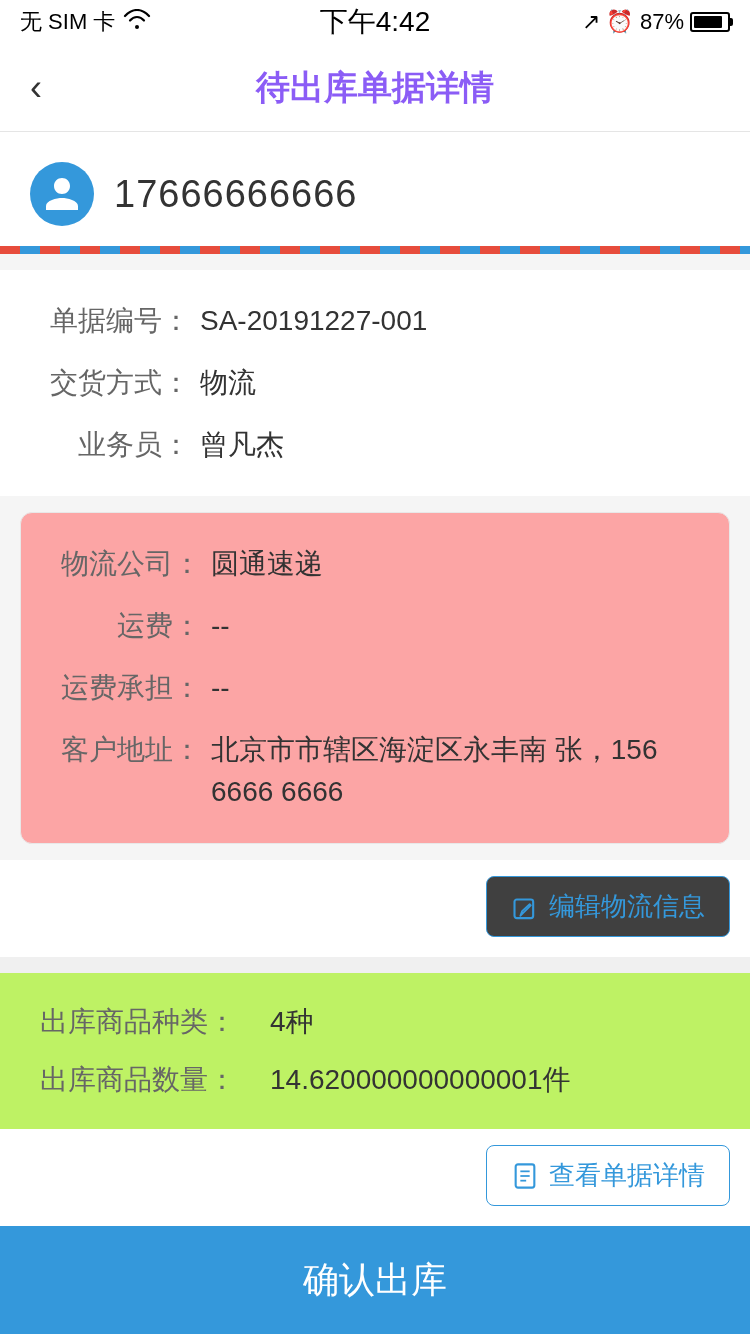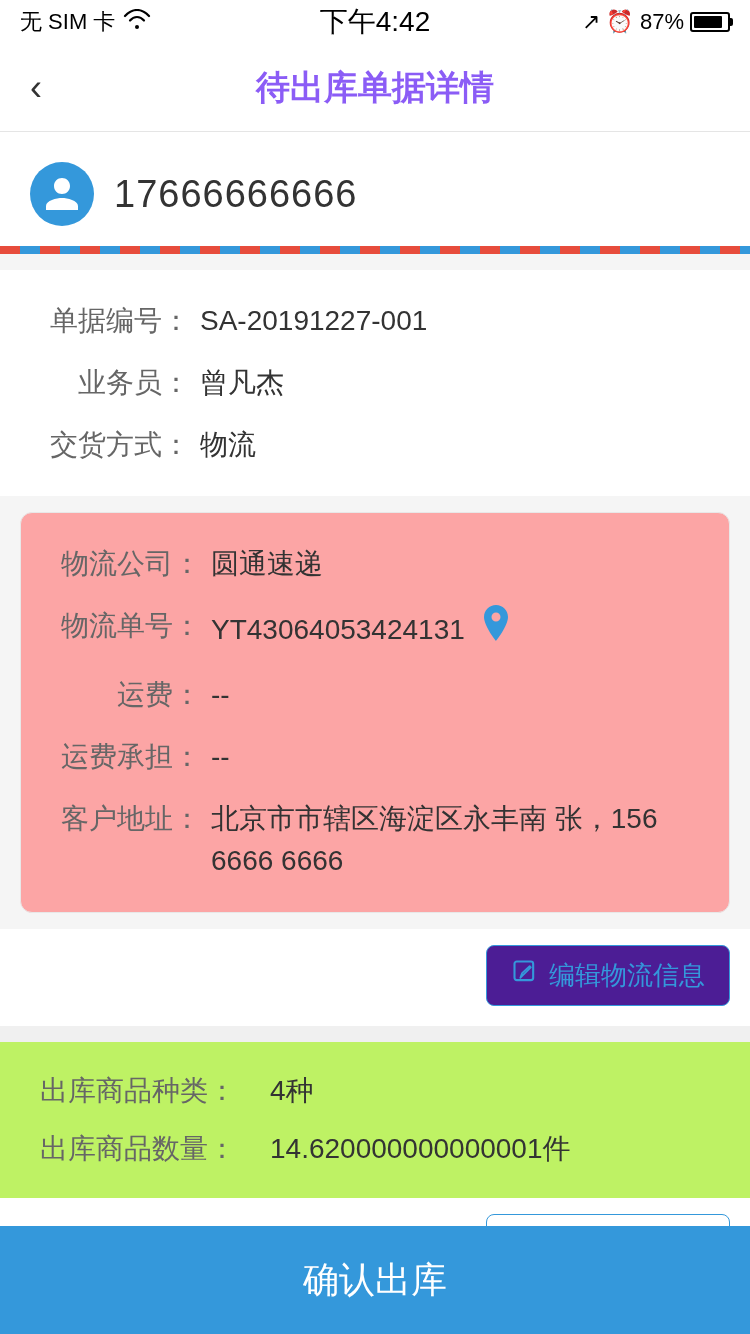--- a/index.html
+++ b/index.html
@@ -213,26 +213,26 @@
     
     .action-row {
       display: flex;
       justify-content: flex-end;
       padding: 16px 20px 20px 20px;
       background: #fff;
     }
     .edit-btn {
       border: 1.5px solid #3498db;
       color: #3498db;
-      background: #4c1d95;
+      background: #404040;
       border-radius: 8px;
       padding: 12px 24px;
       font-size: 26px;
       display: flex;
-      align-items: flex-start;
+      align-items: flex-end;
       gap: 10px;
       cursor: pointer;
     }
 
     
     .section-separator {
       height: 16px;
       background: #f0f0f0;
     }
 
@@ -349,44 +349,33 @@
 </div>
 
 <div class="dashed-separator"></div>
 
 <div class="info-section">
   <div class="info-row">
     <span class="info-label">单据编号：</span>
     <span class="info-value">SA-20191227-001</span>
   </div>
   <div class="info-row">
+    <span class="info-label">交货方式：</span>
+    <span class="info-value">物流</span>
+  </div>
+  <div class="info-row">
     <span class="info-label">业务员：</span>
     <span class="info-value">曾凡杰</span>
-  </div>
-  <div class="info-row">
-    <span class="info-label">交货方式：</span>
-    <span class="info-value">物流</span>
   </div>
 </div>
 
 <div class="logistics-card">
   <div class="logistics-row">
     <span class="logistics-label">物流公司：</span>
     <span class="logistics-value">圆通速递</span>
-  </div>
-  <div class="logistics-row">
-    <span class="logistics-label">物流单号：</span>
-    <span class="logistics-value">
-      <span>YT43064053424131</span>
-      <span class="location-icon">
-        <svg width="30" height="36" viewBox="0 0 30 36" fill="none">
-          <path d="M15 0C8.4 0 3 5.4 3 12c0 9 12 24 12 24s12-15 12-24C27 5.4 21.6 0 15 0zm0 16.5A4.5 4.5 0 1 1 15 7.5a4.5 4.5 0 0 1 0 9z" fill="#3498db"></path>
-        </svg>
-      </span>
-    </span>
   </div>
   <div class="logistics-row">
     <span class="logistics-label">运费：</span>
     <span class="logistics-value">--</span>
   </div>
   <div class="logistics-row">
     <span class="logistics-label">运费承担：</span>
     <span class="logistics-value">--</span>
   </div>
   <div class="logistics-row">

